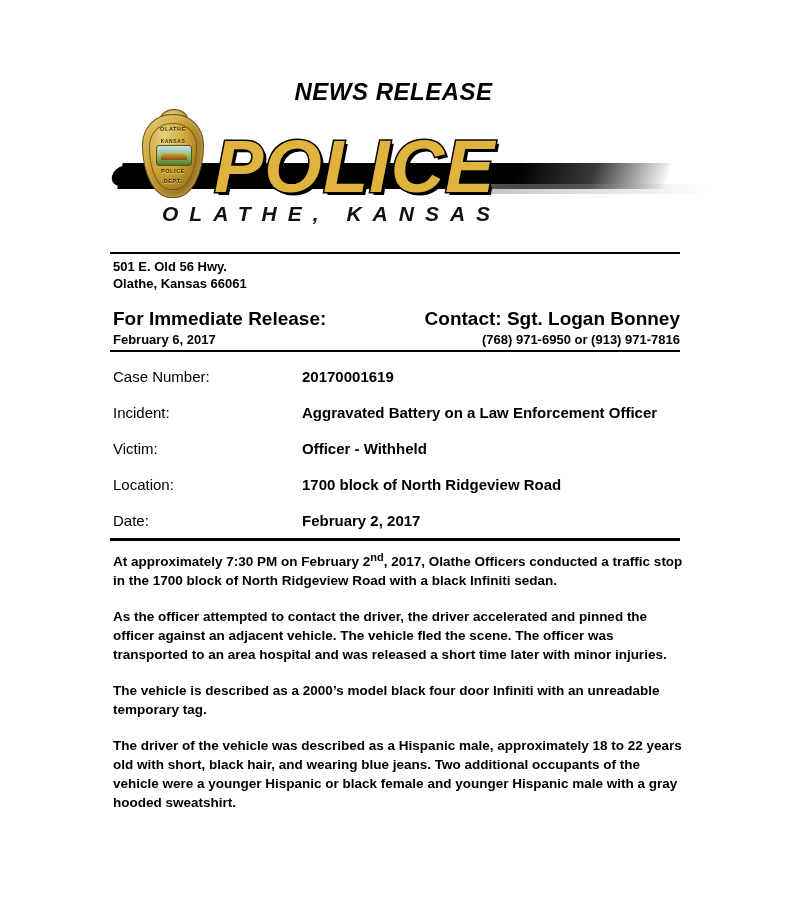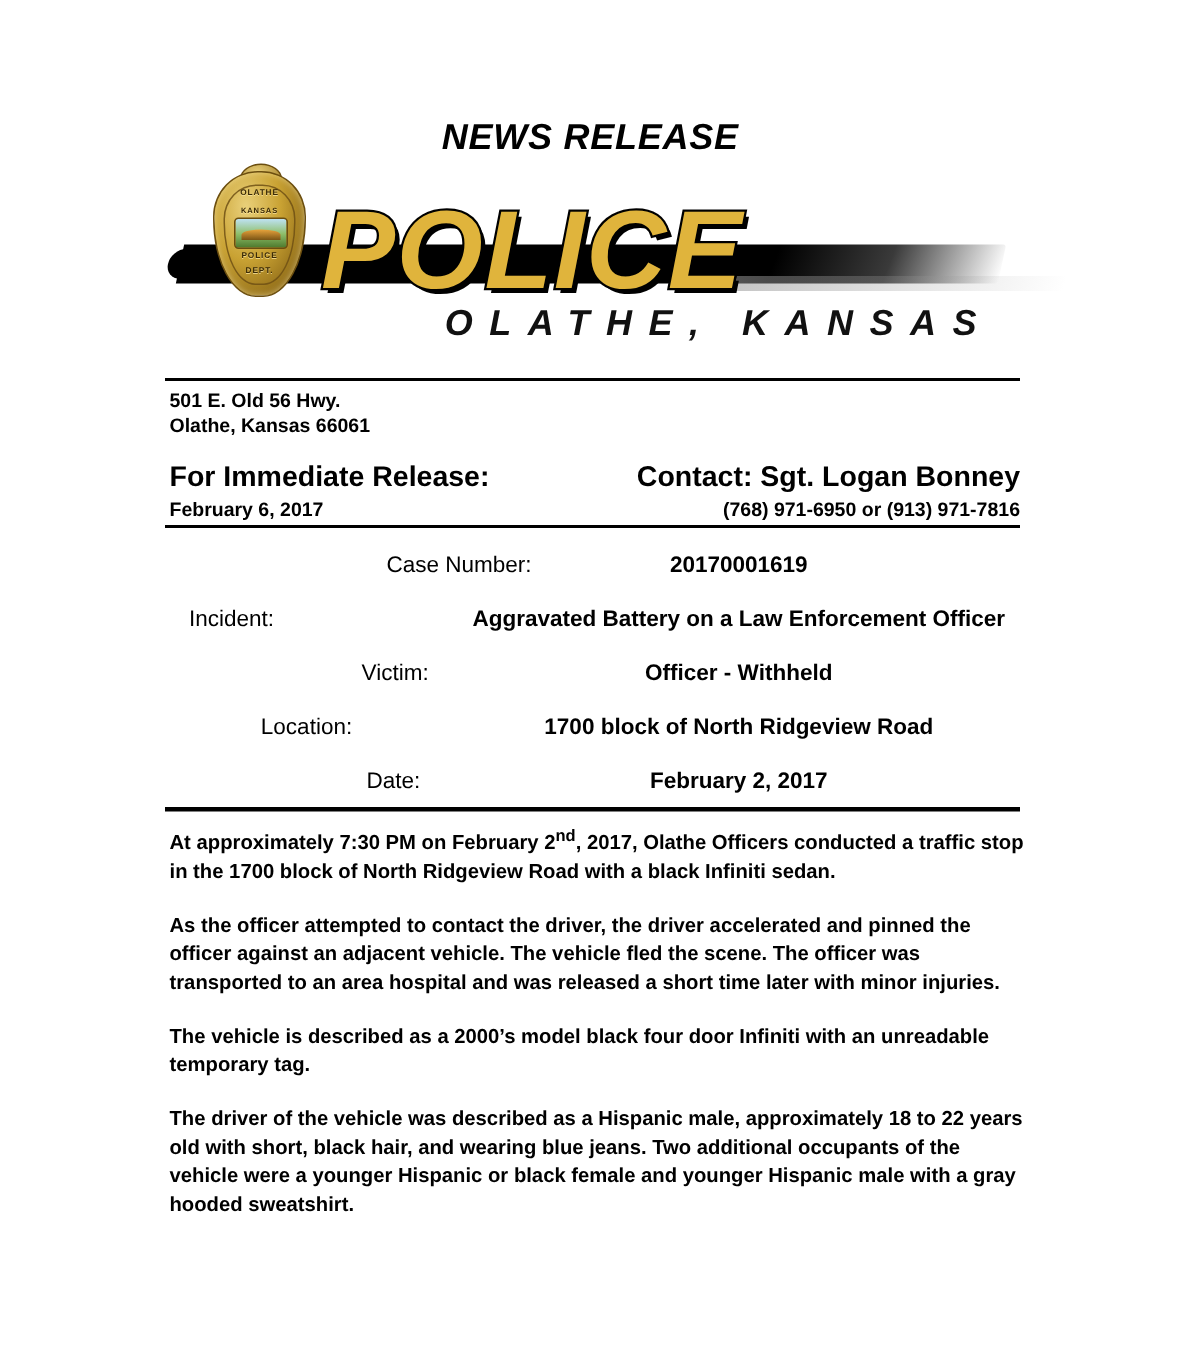--- a/index.html
+++ b/index.html
@@ -96,22 +96,22 @@
     text-shadow: 3px 3px 0 #000;
     white-space: nowrap;
     font-family: "Liberation Sans", sans-serif;
   }
 
   .subwordmark {
     position: absolute;
     left: 52px;
     top: 94px;
     width: 500px;
-    text-align: right;
-    font-size: 24px;
+    text-align: left;
+    font-size: 21px;
     font-weight: bold;
     font-style: italic;
     letter-spacing: 11px;
     color: #111;
     white-space: nowrap;
   }
 
   
   .badge {
     position: absolute;
@@ -256,21 +256,20 @@
   .details {
     position: absolute;
     left: 113px;
     top: 368px;
     width: 570px;
   }
   .detail-row {
     display: flex;
     align-items: flex-start;
     height: 36px;
-    justify-content: center;
   }
   .detail-label {
     width: 189px;
     flex: 0 0 189px;
     font-size: 15px;
     font-weight: normal;
   }
   .detail-value {
     font-size: 15px;
     font-weight: bold;

